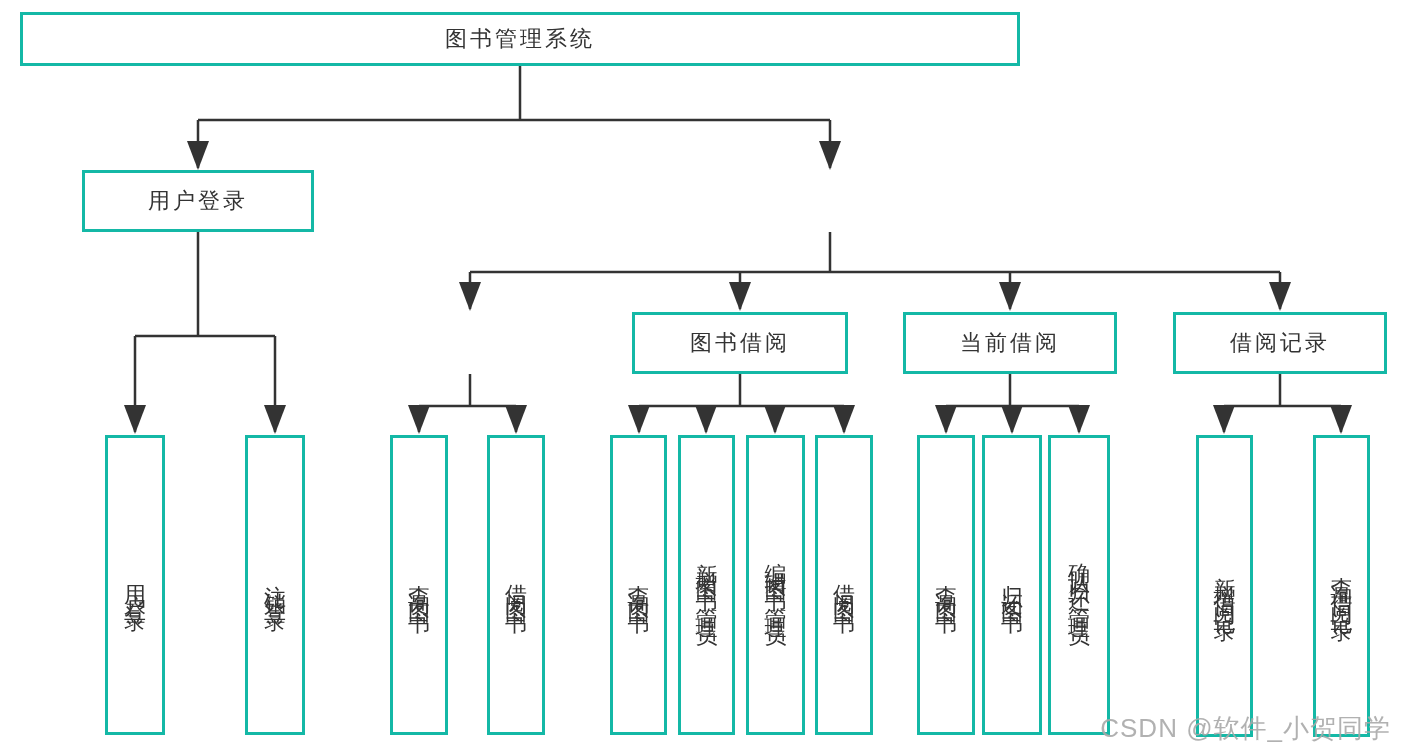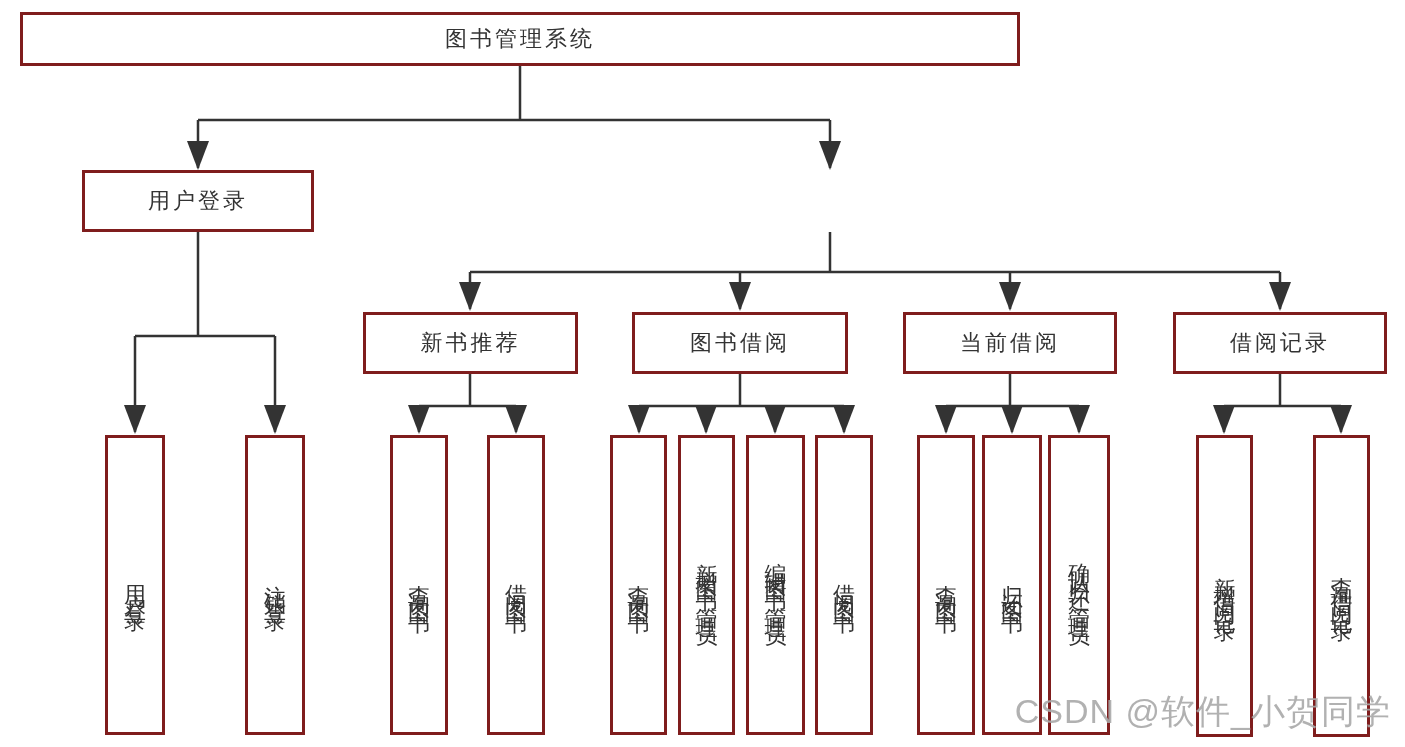--- a/index.html
+++ b/index.html
@@ -15,21 +15,21 @@
   }
 
   .connectors {
     position: absolute;
     left: 0; top: 0;
     z-index: 1;
   }
 
   .node {
     position: absolute;
-    border: 3px solid #7f1d1d;
+    border: 3px solid #14b8a6;
     background: #ffffff;
     display: flex;
     align-items: center;
     justify-content: center;
     color: #333333;
     z-index: 2;
   }
 
   .node .lbl {
     font-size: 22px;
@@ -44,22 +44,22 @@
     font-size: 22px;
     letter-spacing: 9px;
     line-height: 1;
     color: #333333;
     white-space: nowrap;
   }
 
   .watermark {
     position: absolute;
     right: 14px;
-    bottom: 12px;
-    font-size: 34px;
+    bottom: 1px;
+    font-size: 26px;
     letter-spacing: 1px;
     color: rgba(168, 168, 168, 0.9);
     z-index: 5;
     white-space: nowrap;
   }
 </style>
 </head>
 <body>
 
 <div class="stage">
@@ -105,23 +105,20 @@
   </svg>
 
   <div class="node" style="left:20px; top:12px; width:1000px; height:54px;">
     <span class="lbl">图书管理系统</span>
   </div>
 
   <div class="node" style="left:82px; top:170px; width:232px; height:62px;">
     <span class="lbl">用户登录</span>
   </div>
 
-  <div class="node" style="left:363px; top:312px; width:215px; height:62px;">
-    <span class="lbl">新书推荐</span>
-  </div>
   <div class="node" style="left:903px; top:312px; width:214px; height:62px;">
     <span class="lbl">当前借阅</span>
   </div>
   <div class="node" style="left:632px; top:312px; width:216px; height:62px;">
     <span class="lbl">图书借阅</span>
   </div>
   <div class="node" style="left:1173px; top:312px; width:214px; height:62px;">
     <span class="lbl">借阅记录</span>
   </div>
 

